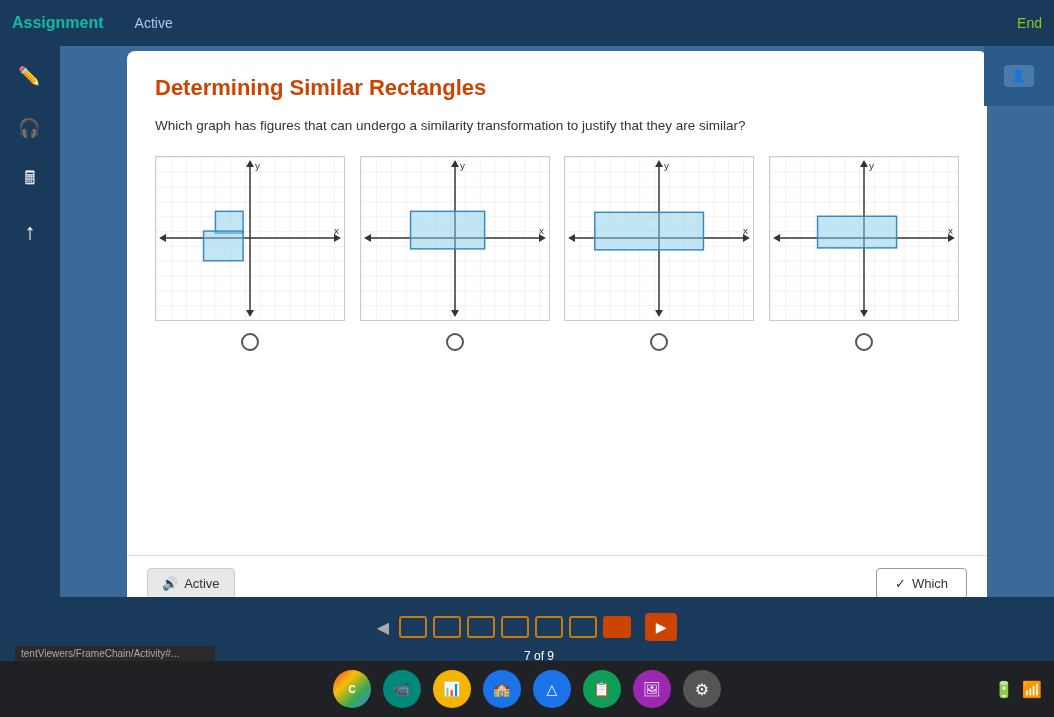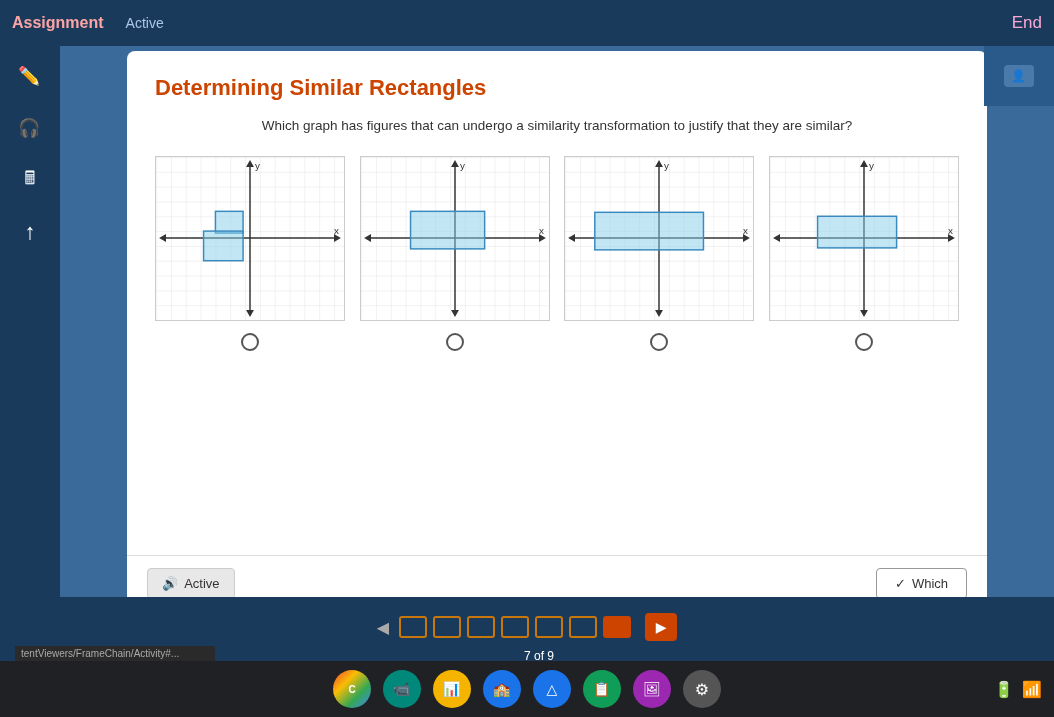--- a/index.html
+++ b/index.html
@@ -16,35 +16,35 @@
     .top-bar {
       position: absolute;
       top: 0; left: 0; right: 0;
       height: 46px;
       background: #1a3a5c;
       display: flex;
       align-items: center;
       padding: 0 12px;
     }
     .top-bar-title {
-      color: #fca5a5;
+      color: #14b8a6;
       font-size: 16px;
       font-weight: bold;
-      margin-right: 0;
+      margin-right: 9px;
     }
     .top-bar-status {
       color: #aac8e8;
       font-size: 14px;
       margin-left: 22px;
     }
     .top-bar-end {
       position: absolute;
       right: 12px;
-      color: #f9a8d4;
-      font-size: 17px;
+      color: #84cc16;
+      font-size: 14px;
     }
 
     
     .left-sidebar {
       position: absolute;
       top: 46px;
       left: 0;
       width: 60px;
       bottom: 120px;
       background: #1a3a5c;
@@ -96,21 +96,20 @@
       color: #cc4400;
       font-size: 22px;
       font-weight: bold;
       margin-bottom: 16px;
     }
     .card-question {
       color: #333;
       font-size: 13.5px;
       margin-bottom: 20px;
       line-height: 1.4;
-      text-align: center;
     }
 
     
     .graphs-row {
       display: flex;
       gap: 10px;
       justify-content: space-between;
       margin-bottom: 20px;
     }
 

